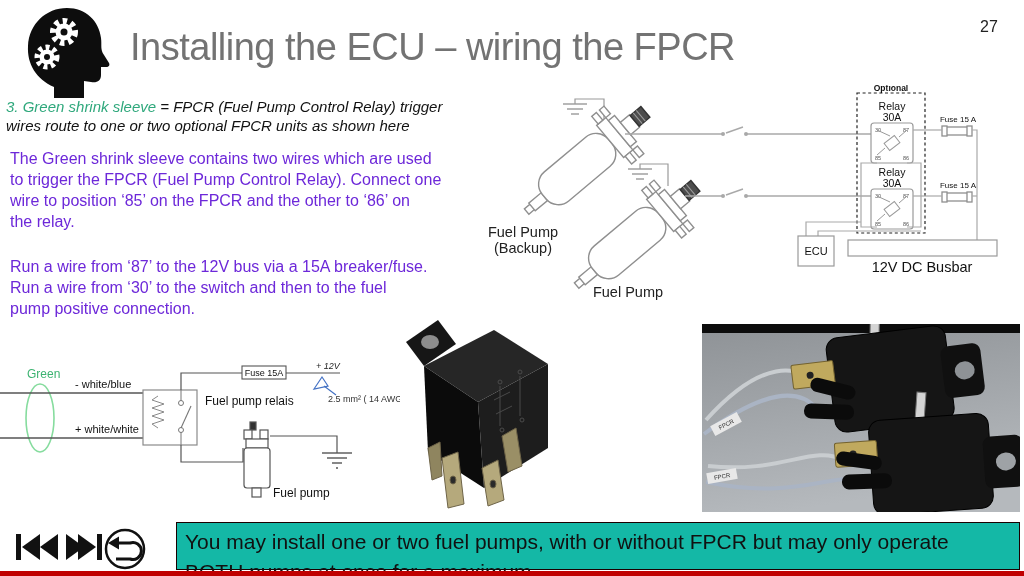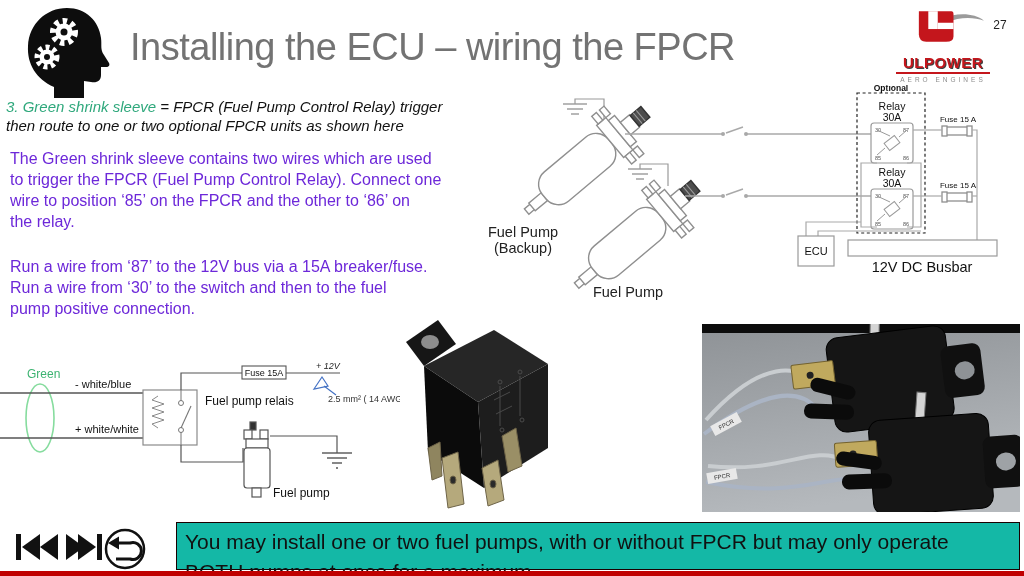--- a/index.html
+++ b/index.html
@@ -3,21 +3,21 @@
 <meta charset="utf-8">
 <style>
   html,body{margin:0;padding:0;background:#777;}
   .slide{position:relative;width:1024px;height:576px;background:#ffffff;overflow:hidden;
          font-family:"Liberation Sans",sans-serif;color:#111;margin:0 auto;}
   .abs{position:absolute;}
   .pre{white-space:pre-line;}
   svg{font-family:"Liberation Sans",sans-serif;}
   .title{left:130px;top:26px;font-size:38px;letter-spacing:-0.5px;color:#737373;}
   .doc-code{left:1036px;top:4px;font-size:11.5px;color:#222;width:40px;text-align:center;}
-  .page-num{left:980px;top:18px;font-size:12px;color:#222;width:40px;text-align:center;}
+  .page-num{left:980px;top:18px;font-size:16px;color:#222;width:40px;}
   .logo-wrap{left:890px;top:6px;width:106px;text-align:center;}
   .brand{font-size:15px;font-weight:bold;color:#c4161c;letter-spacing:0.5px;
          text-shadow:1.2px 1.2px 0 #3f3f3f;}
   .brand-rule{height:2px;background:#c4161c;margin:1px 6px 2px 6px;}
   .tagline{font-size:6.5px;color:#8d8d8d;letter-spacing:3px;}
   .green-head{left:6px;top:98px;width:462px;font-size:15px;line-height:1.26;color:#111;font-style:italic;}
   .green-txt{color:#2fa87c;}
   .para{color:#6d28d9;}
   .p1{left:10px;top:148px;width:462px;font-size:16px;line-height:1.32;}
   .p2{left:10px;top:256px;width:462px;font-size:16px;line-height:1.32;}
@@ -45,35 +45,24 @@
       <circle cx="33" cy="55" r="7.5" fill="#fff"></circle>
       <circle cx="33" cy="55" r="3" fill="#0d0d0d"></circle>
     </g>
   </svg>
 
   <div class="abs title">Installing the ECU – wiring the FPCR</div>
 
   <div class="abs doc-code">IM0.9</div>
   <div class="abs page-num">27</div>
 
-  <div class="abs logo-wrap">
-    <svg width="84" height="44" viewBox="0 0 160 80">
-      <path d="M40,52 C70,12 130,4 158,26 C126,14 78,22 56,56 Z" fill="#9b9b9b"></path>
-      <path d="M34,8 L96,8 Q100,8 100,14 L100,56 Q100,66 86,66 L48,66 Q34,66 34,52 Z" fill="#c4161c"></path>
-      <rect x="52" y="8" width="18" height="34" fill="#ffffff"></rect>
-      <rect x="70" y="30" width="30" height="12" fill="#ffffff"></rect>
-    </svg>
-    <div class="brand">ULPOWER</div>
-    <div class="brand-rule"></div>
-    <div class="tagline">AERO ENGINES</div>
-  </div>
 
   <div class="abs green-head">
     <span class="green-txt">3. Green shrink sleeve</span><span> = FPCR (Fuel Pump Control Relay) trigger</span><br>
-    <span>then route to one or two optional FPCR units as shown here</span>
+    <span>wires route to one or two optional FPCR units as shown here</span>
   </div>
   <div class="abs para p1 pre">The Green shrink sleeve contains two wires which are used
 to trigger the FPCR (Fuel Pump Control Relay). Connect one
 wire to position ‘85’ on the FPCR and the other to ‘86’ on
 the relay.</div>
   <div class="abs para p2 pre">Run a wire from ‘87’ to the 12V bus via a 15A breaker/fuse.
 Run a wire from ‘30’ to the switch and then to the fuel
 pump positive connection.</div>
 
   <svg class="abs" style="left:470px;top:85px" width="554" height="230" viewBox="0 0 554 230">

